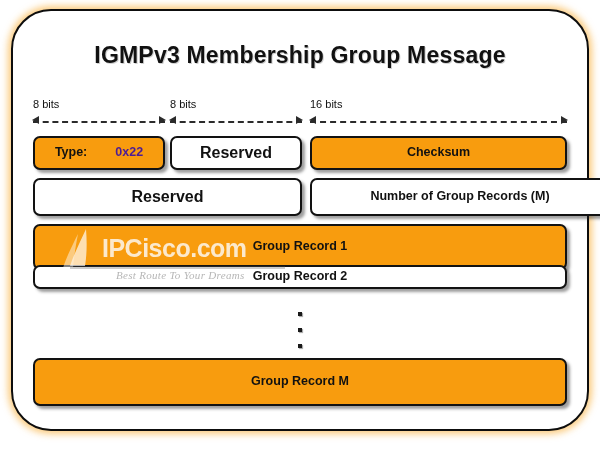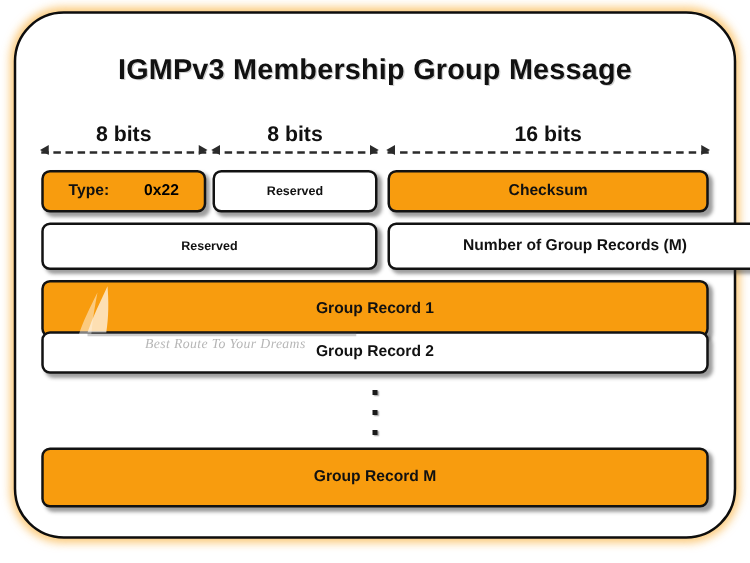--- a/index.html
+++ b/index.html
@@ -57,23 +57,23 @@
   .span {
     position: absolute;
     top: 0;
     height: 30px;
   }
   .span-label {
     position: absolute;
     top: -2px;
     left: 0;
     width: 100%;
-    text-align: center;
-    font-size: 17px;
-    font-weight: bold;
+    text-align: left;
+    font-size: 11px;
+    font-weight: normal;
     color: #111111;
   }
   .span-arrow {
     position: absolute;
     left: 0;
     top: 21px;
     width: 100%;
     height: 2px;
     border-top: 2px dashed #2b2b2b;
   }
@@ -107,22 +107,22 @@
     font-weight: bold;
     color: #111111;
     box-shadow: 3px 3px 3px rgba(40,40,40,0.45);
     background: #ffffff;
     text-align: center;
     line-height: 1.1;
     gap: 24px;
   }
   .field.orange { background: #F89C0E; }
   .field.white  { background: #ffffff; }
-  .field.small  { font-size: 10px; font-weight: bold; }
-  .field .hex   { color: #000000; margin-left: 4px; }
+  .field.small  { font-size: 16px; font-weight: bold; }
+  .field .hex   { color: #4c1d95; margin-left: 4px; }
 
   
   .ellipsis {
     position: absolute;
     left: 0;
     top: 308px;
     width: 600px;
     height: 46px;
   }
   .dot {
@@ -231,31 +231,32 @@
   </div>
 
   <div class="field white" style="left:310px;top:178px;width:300px;height:38px;">
     <span>Number of Group Records (M)</span>
   </div>
 
   <div class="field orange" style="left:33px;top:224px;width:534px;height:46px;">
     <span>Group Record 1</span>
   </div>
 
-  <div class="field white" style="left:33px;top:265px;width:534px;height:34px;">
+  <div class="field white" style="left:33px;top:265px;width:534px;height:24px;">
     <span>Group Record 2</span>
   </div>
 
   <div class="watermark">
     <svg class="wm-logo" viewBox="0 0 46 56">
       <path d="M26 1 C20 14 14 26 10 38 L25 38 C27 26 27 13 26 1 Z" fill="rgba(255,255,255,0.80)"></path>
       <path d="M18 6 C12 18 6 30 3 40 L13 40 C14 28 16 16 18 6 Z" fill="rgba(255,255,255,0.55)"></path>
       <path d="M2 44 C10 50 26 51 38 46 C28 49 12 48 2 44 Z" fill="rgba(255,255,255,0.75)"></path>
     </svg>
     <div class="wm-bar"></div>
+    <div class="wm-name">IPCisco.com</div>
     <div class="wm-tag">Best Route To Your Dreams</div>
   </div>
 
   <div class="ellipsis">
     <div class="dot" style="top:4px;"></div>
     <div class="dot" style="top:20px;"></div>
     <div class="dot" style="top:36px;"></div>
   </div>
 
   <div class="field orange" style="left:33px;top:358px;width:534px;height:48px;">

